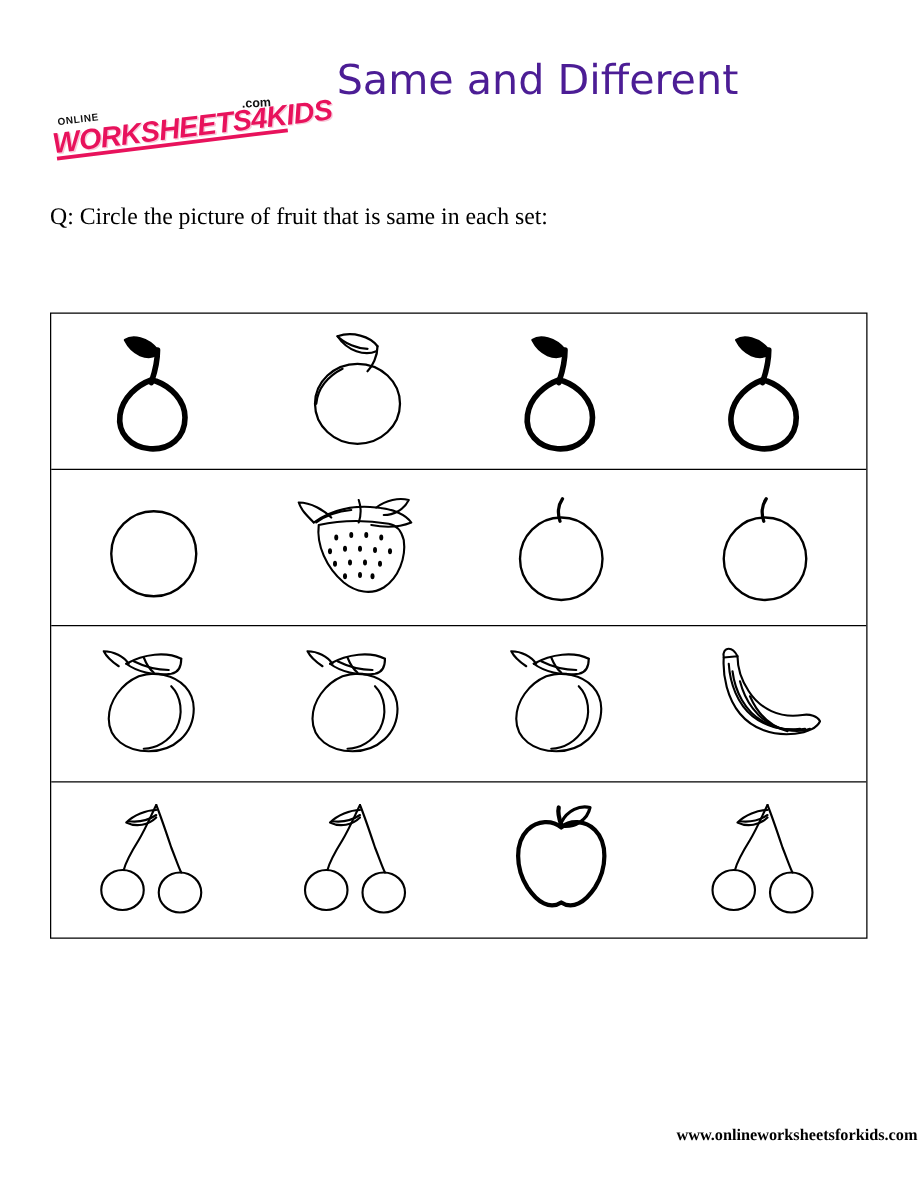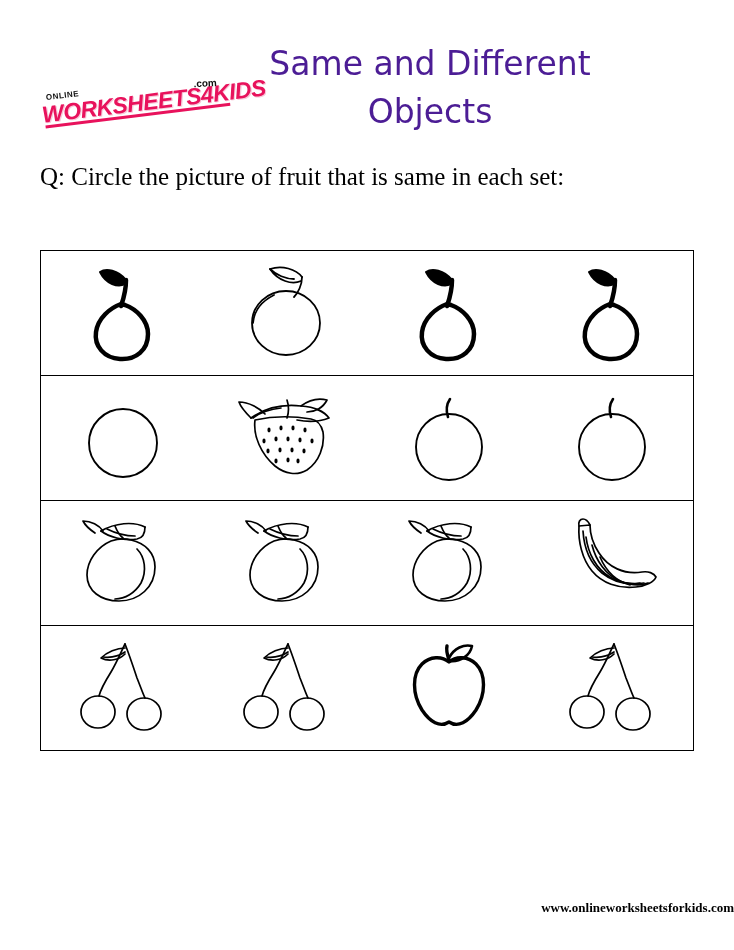--- a/index.html
+++ b/index.html
@@ -84,21 +84,21 @@
     color: #4c1d95;
   }
   .title .l2 { display: block; }
 
   
   .question {
     position: absolute;
     left: 40px;
     top: 163px;
     font-family: "Liberation Serif", serif;
-    font-size: 25px;
+    font-size: 19px;
     color: #000;
   }
 
   
   .grid {
     position: absolute;
     left: 40px;
     top: 250px;
     width: 654px;
     border: 1.5px solid #000;
@@ -139,21 +139,20 @@
 
   <div class="logo">
     <span class="logo-online">ONLINE</span>
     <span class="logo-main">WORKSHEETS4KIDS</span>
     <span class="logo-com">.com</span>
     <span class="logo-bar"></span>
   </div>
 
   <div class="title">
     <span class="l1">Same and Different</span>
-    <span class="l2">Objects</span>
   </div>
 
   <div class="question">Q: Circle the picture of fruit that is same in each set:</div>
 
   <div class="grid">
 
     <div class="row">
       <div class="cell">
         <svg width="86" height="106" viewBox="0 0 86 106">
           <g fill="none" stroke="#000" stroke-width="3.4" stroke-linecap="round" stroke-linejoin="round">

